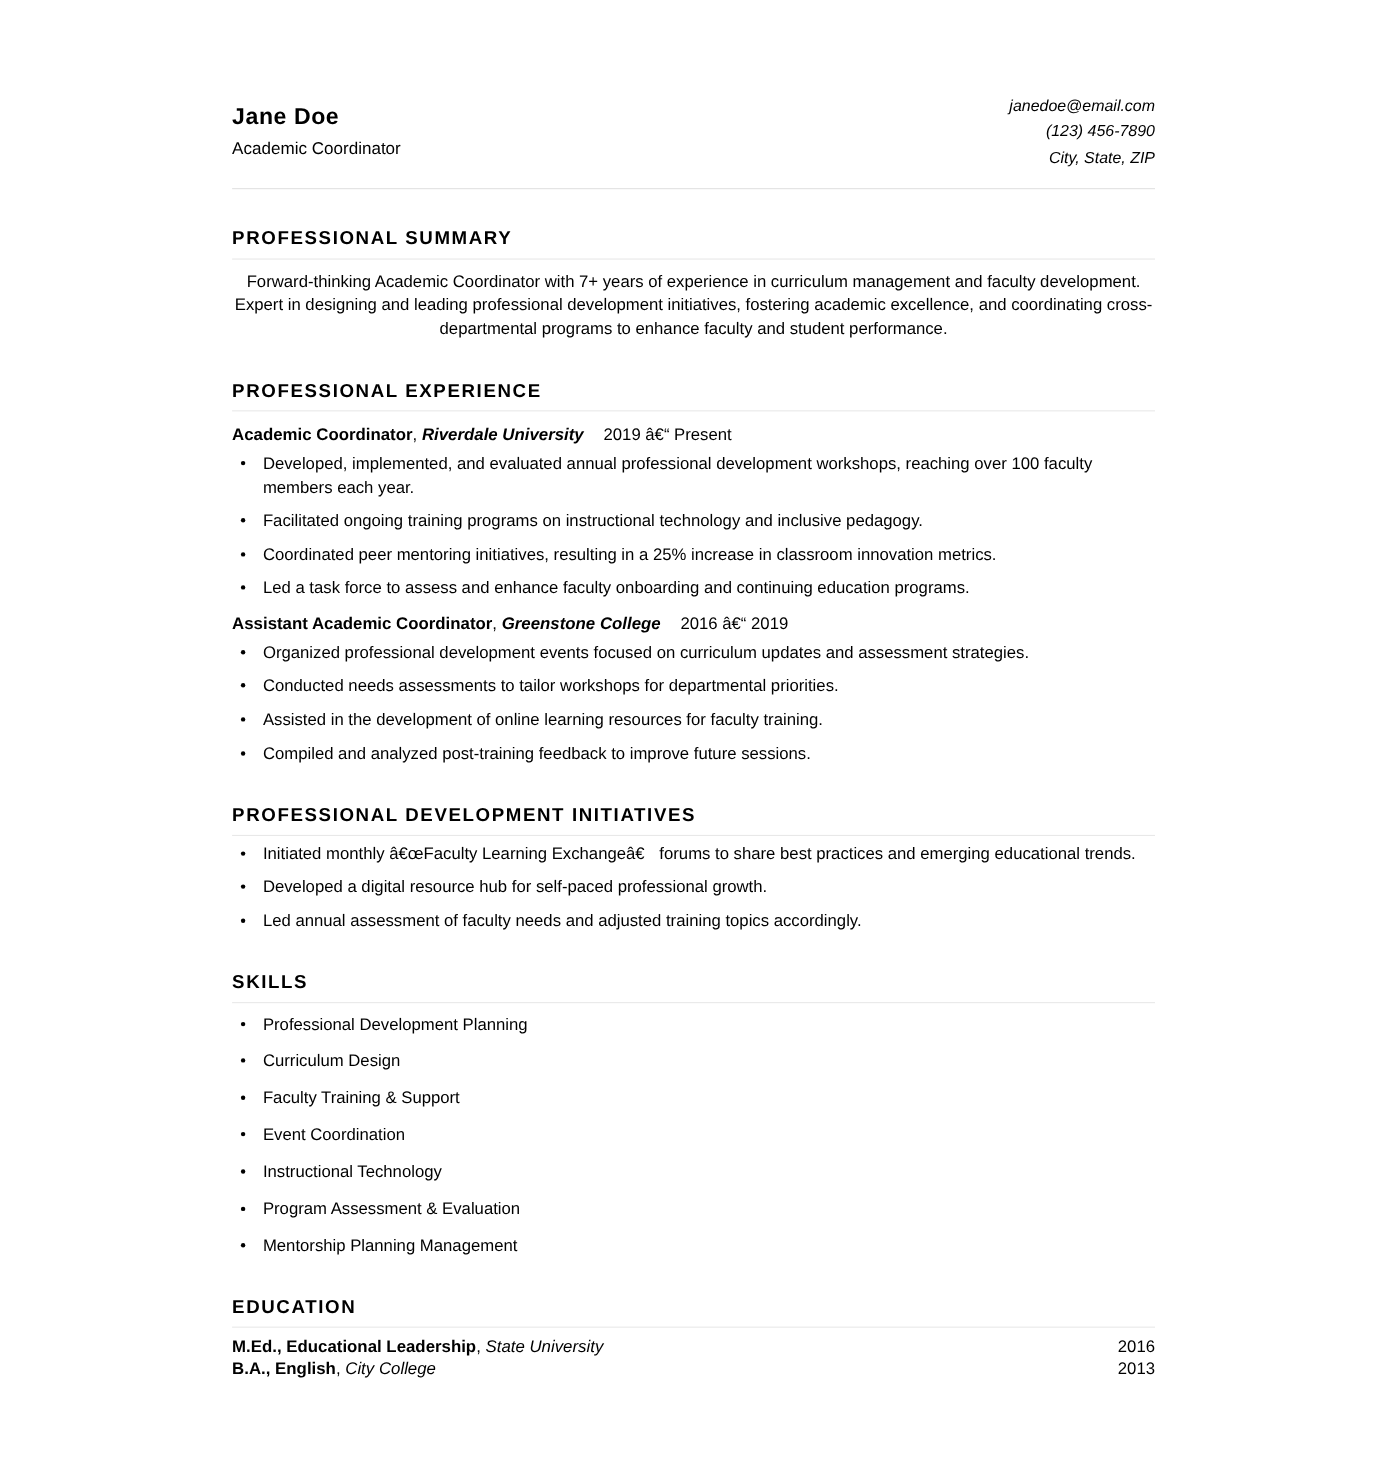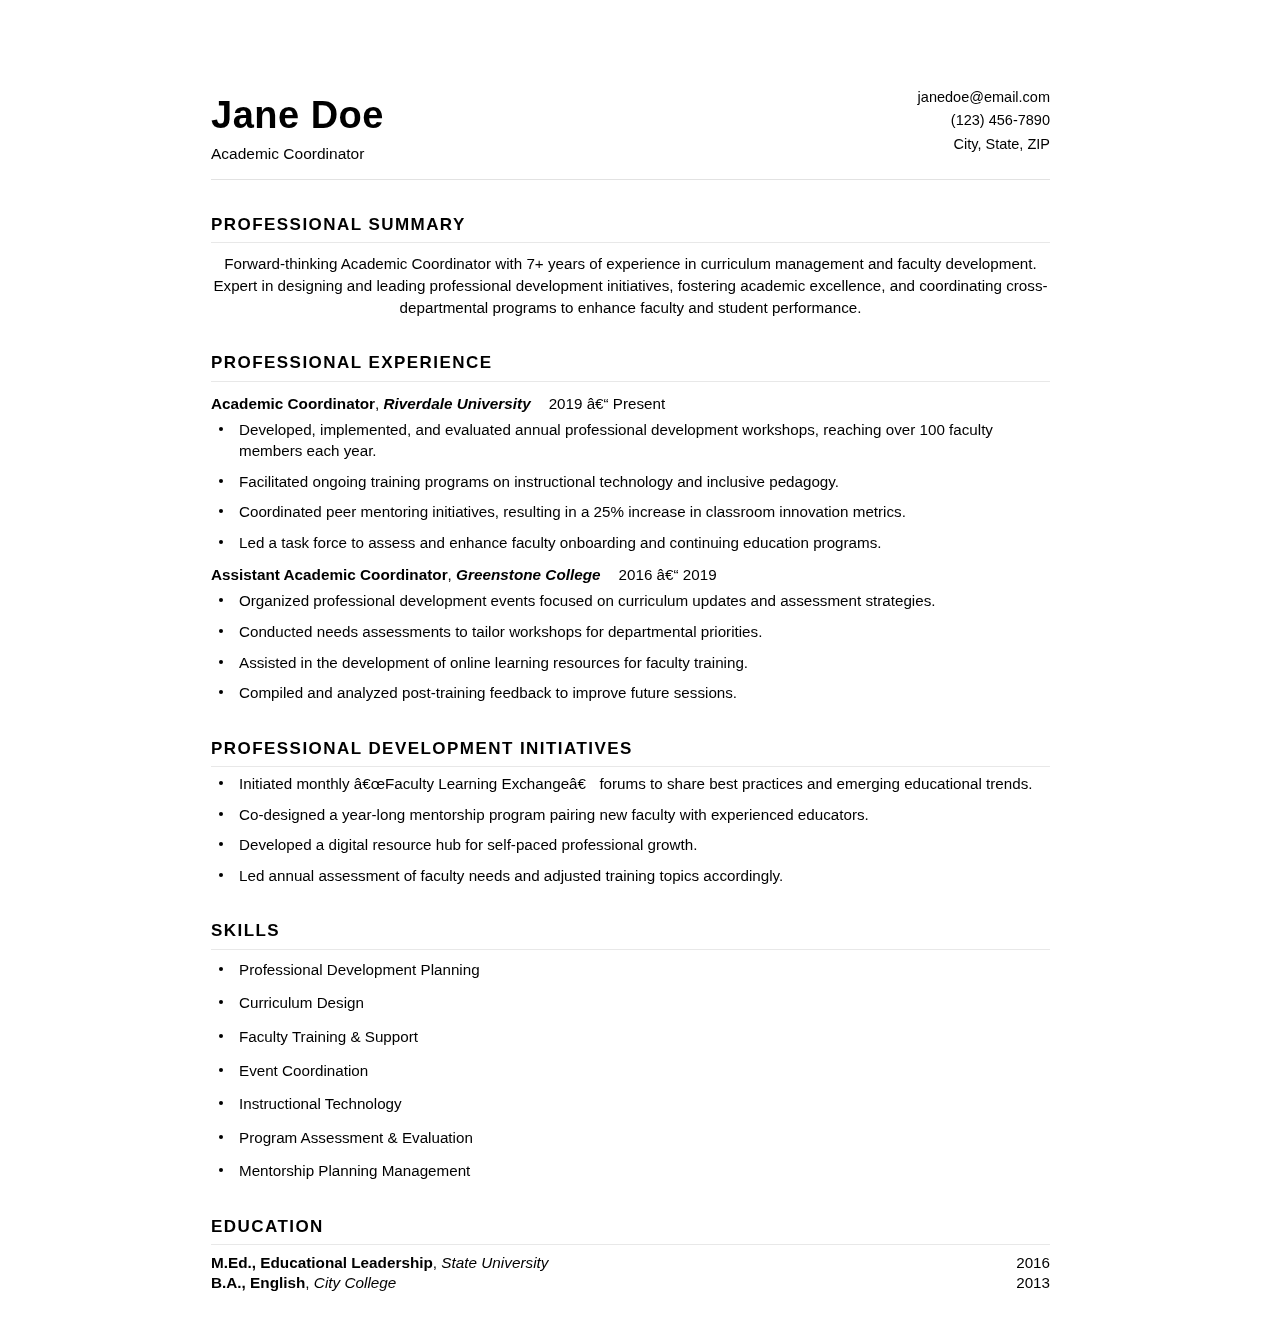--- a/index.html
+++ b/index.html
@@ -29,36 +29,37 @@
   }
 
   
   .header {
     display: flex;
     align-items: flex-start;
     justify-content: space-between;
   }
   .identity { padding-top: 12px; }
   .name {
-    font-size: 38px;
+    font-size: 21px;
     font-weight: bold;
     line-height: 1.05;
     letter-spacing: 0.5px;
     margin: 0;
   }
   .headline {
     font-size: 15.5px;
     line-height: 1.3;
     margin-top: 8px;
   }
   .contact {
     text-align: right;
     font-size: 14.5px;
     line-height: 1.62;
     padding-top: 2px;
+    font-style: italic;
   }
   .contact div { white-space: nowrap; }
   .header-rule {
     border: 0;
     border-top: 1px solid #e2e2e2;
     margin: 15px 0 0 0;
   }
 
   
   .section { margin-top: 35px; }
@@ -225,21 +226,20 @@
           <li><span class="dot"></span><span>Compiled and analyzed post-training feedback to improve future sessions.</span></li>
         </ul>
       </div>
     </div>
 
     <div class="section">
       <h2 class="section-title">PROFESSIONAL DEVELOPMENT INITIATIVES</h2>
       <hr class="section-rule">
       <ul class="bullets">
         <li><span class="dot"></span><span>Initiated monthly â€œFaculty Learning Exchangeâ€ forums to share best practices and emerging educational trends.</span></li>
-        <li><span class="dot"></span><span>Co-designed a year-long mentorship program pairing new faculty with experienced educators.</span></li>
         <li><span class="dot"></span><span>Developed a digital resource hub for self-paced professional growth.</span></li>
         <li><span class="dot"></span><span>Led annual assessment of faculty needs and adjusted training topics accordingly.</span></li>
       </ul>
     </div>
 
     <div class="section">
       <h2 class="section-title">SKILLS</h2>
       <hr class="section-rule">
       <ul class="skills">
         <li><span class="dot"></span><span>Professional Development Planning</span></li>

